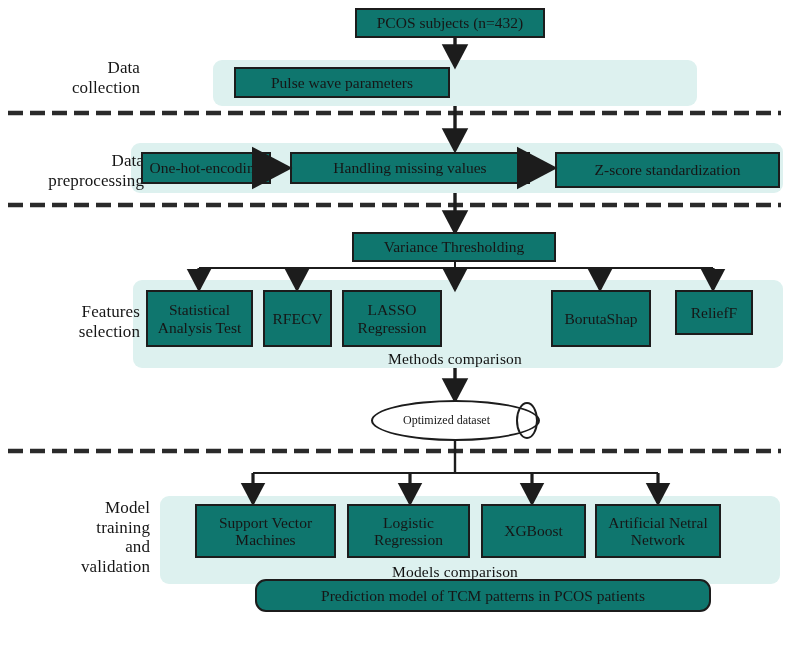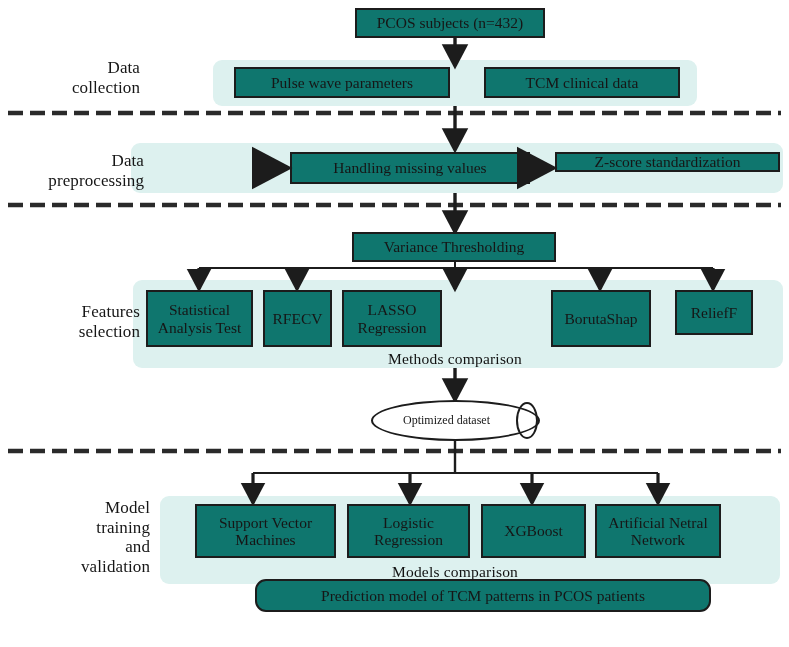--- a/index.html
+++ b/index.html
@@ -166,28 +166,28 @@
     <span>Model<br>training<br>and<br>validation</span>
   </div>
 
   <div class="node" style="left:355px; top:8px; width:190px; height:30px;">
     <span class="node-text">PCOS subjects (n=432)</span>
   </div>
 
   <div class="node" style="left:234px; top:67px; width:216px; height:31px;">
     <span class="node-text">Pulse wave parameters</span>
   </div>
-  <div class="node" style="left:484px; top:67px; width:196px; height:31px;">
-    <span class="node-text">TCM clinical data</span>
-  </div>
-
+
+  <div class="node" style="left:141px; top:152px; width:130px; height:32px;">
+    <span class="node-text">One-hot-encoding</span>
+  </div>
   <div class="node" style="left:290px; top:152px; width:240px; height:32px;">
     <span class="node-text">Handling missing values</span>
   </div>
-  <div class="node" style="left:555px; top:152px; width:225px; height:20px;">
+  <div class="node" style="left:555px; top:152px; width:225px; height:36px;">
     <span class="node-text">Z-score standardization</span>
   </div>
 
   <svg class="layer-svg" viewBox="0 0 789 647">
     <line x1="272" y1="168" x2="287" y2="168" stroke="#1c1c1c" stroke-width="5.5" marker-end="url(#arrowhead)"></line>
     <line x1="532" y1="168" x2="552" y2="168" stroke="#1c1c1c" stroke-width="5.5" marker-end="url(#arrowhead)"></line>
   </svg>
 
   <div class="node" style="left:352px; top:232px; width:204px; height:30px;">
     <span class="node-text">Variance Thresholding</span>

